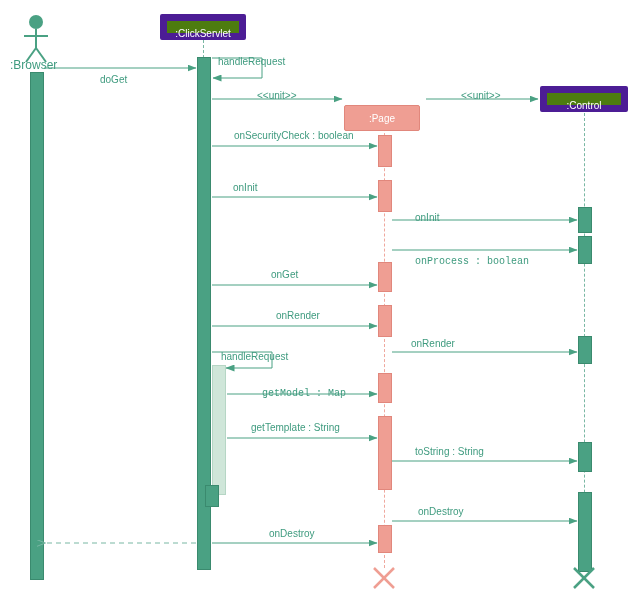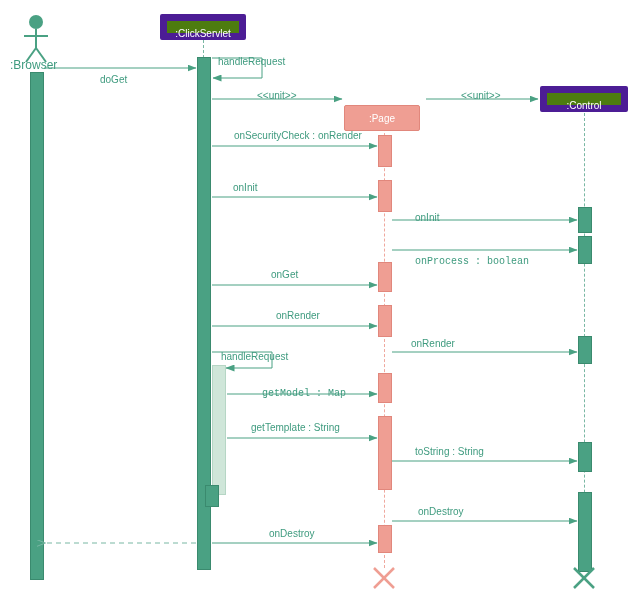--- a/index.html
+++ b/index.html
@@ -172,21 +172,21 @@
     <g stroke="#4aa183" stroke-width="2.5">
       <line x1="574" y1="568" x2="594" y2="588"></line>
       <line x1="594" y1="568" x2="574" y2="588"></line>
     </g>
   </svg>
 
   <div class="msg-label" style="left:100px; top:74px;">doGet</div>
   <div class="msg-label" style="left:218px; top:56px;">handleRequest</div>
   <div class="msg-label" style="left:257px; top:90px;">&lt;&lt;unit&gt;&gt;</div>
   <div class="msg-label" style="left:461px; top:90px;">&lt;&lt;unit&gt;&gt;</div>
-  <div class="msg-label" style="left:234px; top:130px;">onSecurityCheck : onRender</div>
+  <div class="msg-label" style="left:234px; top:130px;">onSecurityCheck : boolean</div>
   <div class="msg-label" style="left:233px; top:182px;">onInit</div>
   <div class="msg-label" style="left:415px; top:212px;">onInit</div>
   <div class="msg-label" style="left:415px; top:256px;font-family:Liberation Mono, monospace;">onProcess : boolean</div>
   <div class="msg-label" style="left:271px; top:269px;">onGet</div>
   <div class="msg-label" style="left:276px; top:310px;">onRender</div>
   <div class="msg-label" style="left:411px; top:338px;">onRender</div>
   <div class="msg-label" style="left:221px; top:351px;">handleRequest</div>
   <div class="msg-label" style="left:262px; top:388px;font-family:Liberation Mono, monospace;">getModel : Map</div>
   <div class="msg-label" style="left:251px; top:422px;">getTemplate : String</div>
   <div class="msg-label" style="left:415px; top:446px;text-align:center;">toString : String</div>

